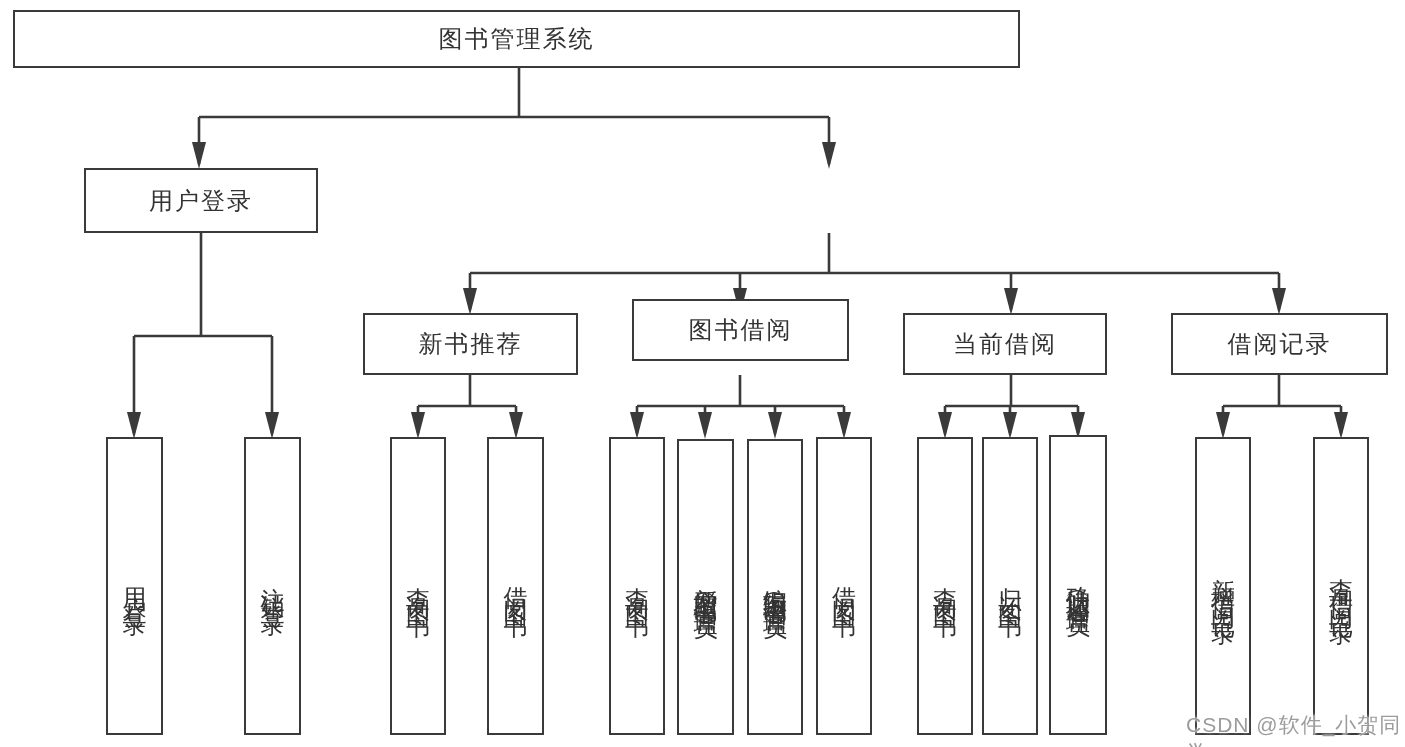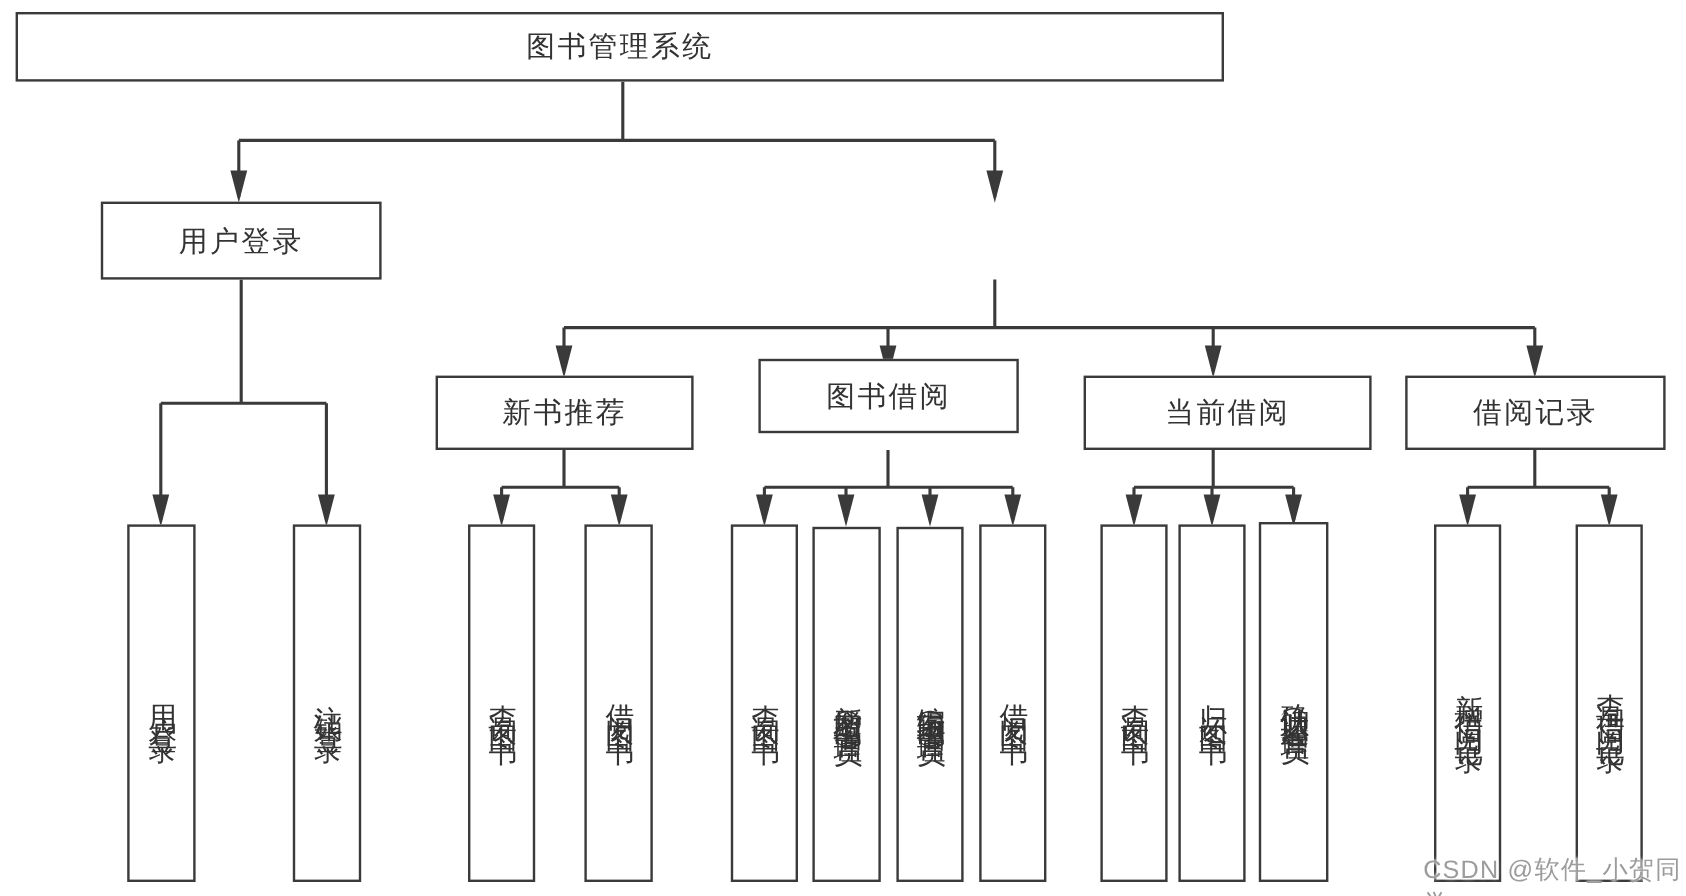--- a/index.html
+++ b/index.html
@@ -93,21 +93,21 @@
       <polygon points="1334,412 1348,412 1341,439"></polygon>
     </g>
   </svg>
 
   <div class="node" style="left:13px;top:10px;width:1007px;height:58px">图书管理系统</div>
 
   <div class="node" style="left:84px;top:168px;width:234px;height:65px">用户登录</div>
 
   <div class="node" style="left:363px;top:313px;width:215px;height:62px">新书推荐</div>
   <div class="node" style="left:632px;top:299px;width:217px;height:62px">图书借阅</div>
-  <div class="node" style="left:903px;top:313px;width:240px;height:62px">当前借阅</div>
+  <div class="node" style="left:903px;top:313px;width:204px;height:62px">当前借阅</div>
   <div class="node" style="left:1171px;top:313px;width:217px;height:62px">借阅记录</div>
 
   <div class="node v" style="left:106px;top:437px;width:57px;height:298px">用户登录</div>
   <div class="node v" style="left:244px;top:437px;width:57px;height:298px">注销登录</div>
 
   <div class="node v" style="left:390px;top:437px;width:56px;height:298px">查询图书</div>
   <div class="node v" style="left:487px;top:437px;width:57px;height:298px">借阅图书</div>
 
   <div class="node v" style="left:609px;top:437px;width:56px;height:298px">查询图书</div>
   <div class="node v long" style="left:677px;top:439px;width:57px;height:296px">新增图书（管理员）</div>

